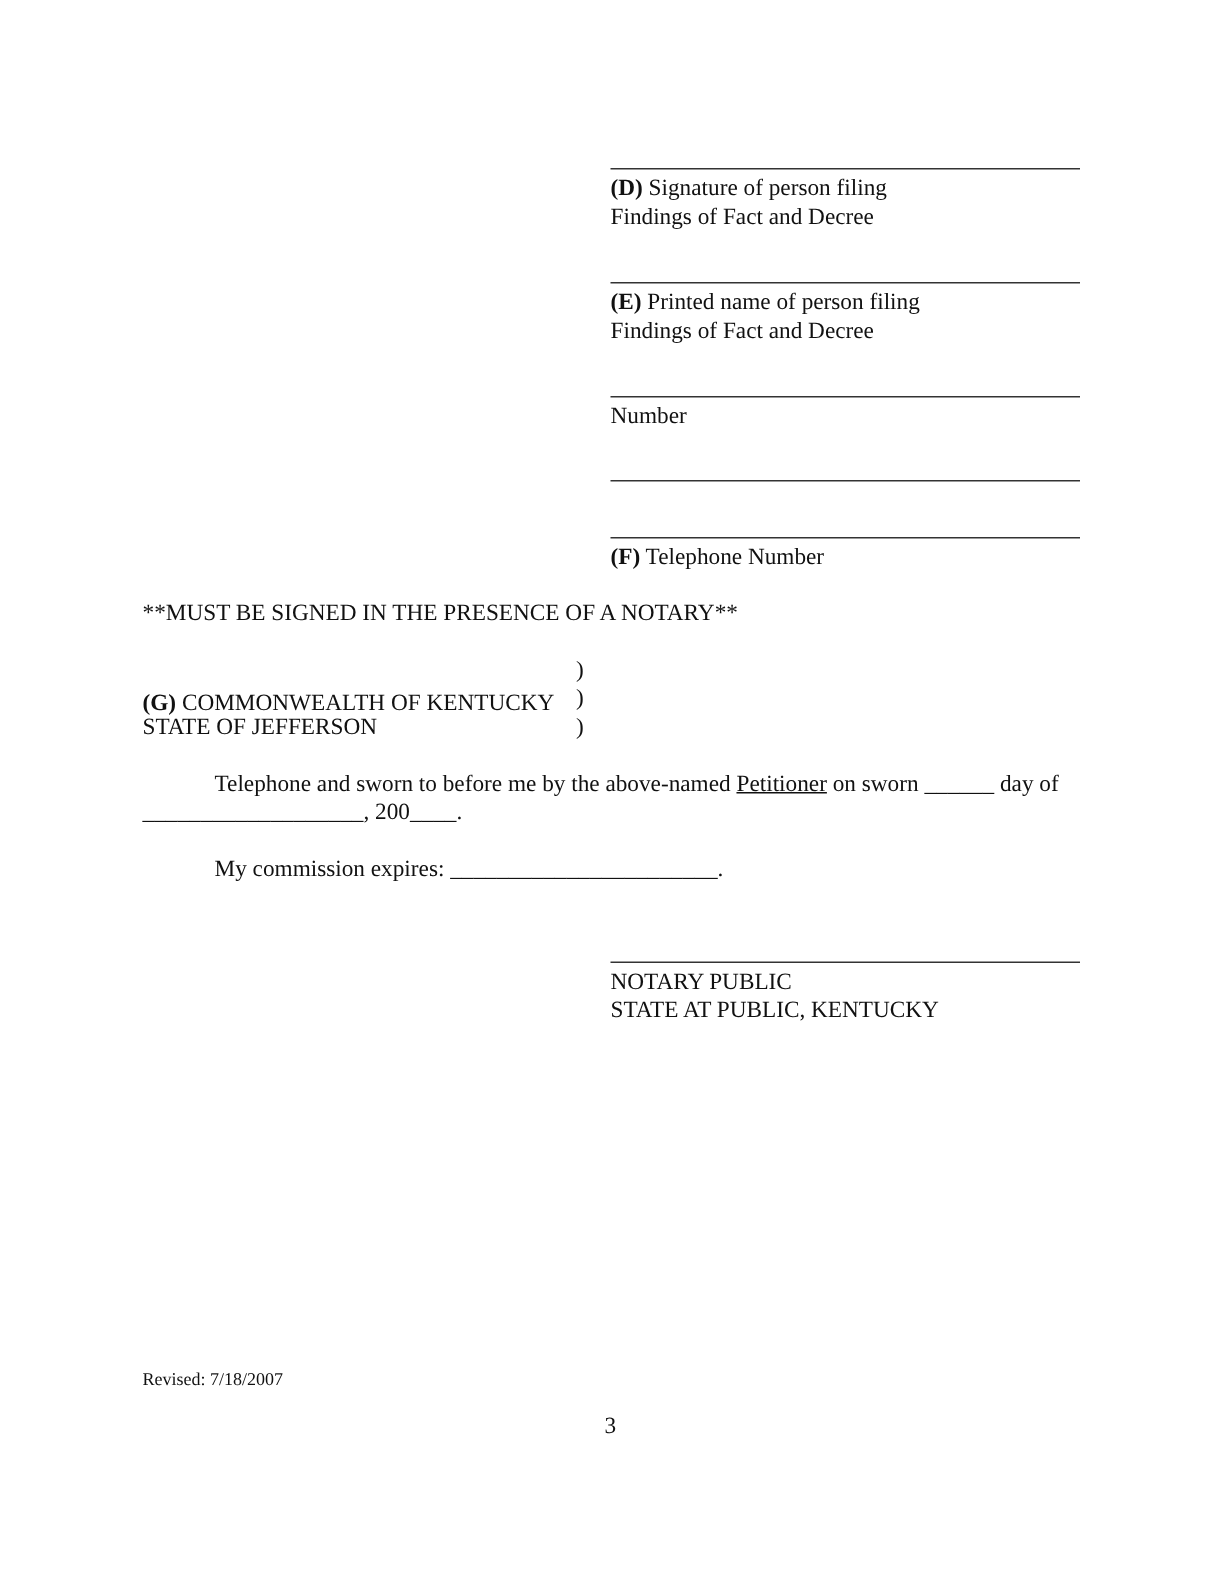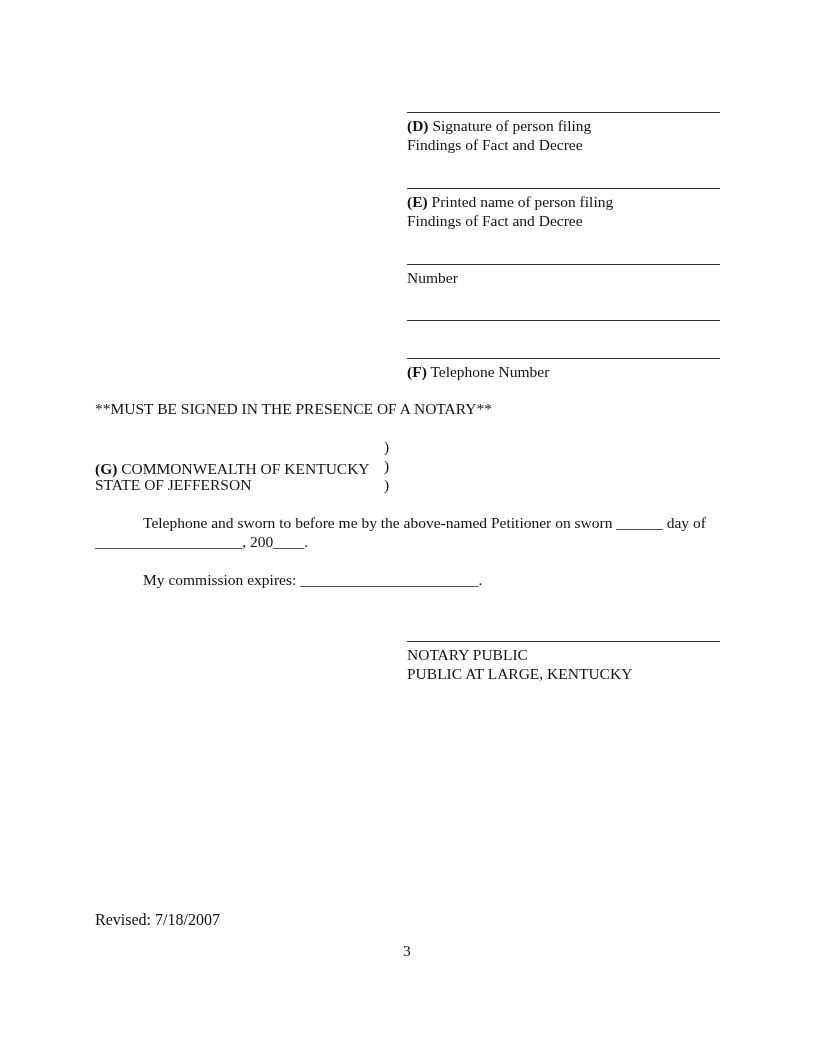--- a/index.html
+++ b/index.html
@@ -1,22 +1,22 @@
 <!DOCTYPE html>
 <html><head>
 <meta charset="utf-8">
 <style>
   html, body { margin:0; padding:0; background:#fff; }
   body { width:816px; height:1056px; position:relative; overflow:hidden;
          font-family:"Liberation Serif", serif; color:#111; font-size:15.5px; }
   .abs { position:absolute; white-space:nowrap; line-height:19px;text-align:center; }
   .rule { position:absolute; left:407px; width:313px; height:0; border-top:1.3px solid #333; }
-  .u { }
+  .u { text-decoration:underline; }
   b { font-weight:bold; }
-  .small { font-size:16px; }
+  .small { font-size:12px; }
 </style>
 </head>
 <body>
 
 <div class="rule" style="top:112px"></div>
 <div class="abs" style="left:407px;top:116px">
   <b>(D)</b><span> Signature of person filing</span>
 </div>
 <div class="abs" style="left:407px;top:135px">Findings of Fact and Decree</div>
 
@@ -47,16 +47,16 @@
 
 <div class="abs" style="left:143px;top:513px">
   <span>Telephone and sworn to before me by the above-named </span><span class="u">Petitioner</span><span> on sworn ______  day of</span>
 </div>
 <div class="abs" style="left:95px;top:532px">___________________, 200____.</div>
 
 <div class="abs" style="left:143px;top:570px">My commission expires: _______________________.</div>
 
 <div class="rule" style="top:641px"></div>
 <div class="abs" style="left:407px;top:645px">NOTARY PUBLIC</div>
-<div class="abs" style="left:407px;top:664px">PUBLIC AT LARGE, KENTUCKY</div>
+<div class="abs" style="left:407px;top:664px">STATE AT PUBLIC, KENTUCKY</div>
 
 <div class="abs small" style="left:95px;top:910px">Revised: 7/18/2007</div>
 <div class="abs" style="left:403px;top:941px">3</div>
 
 </body></html>

